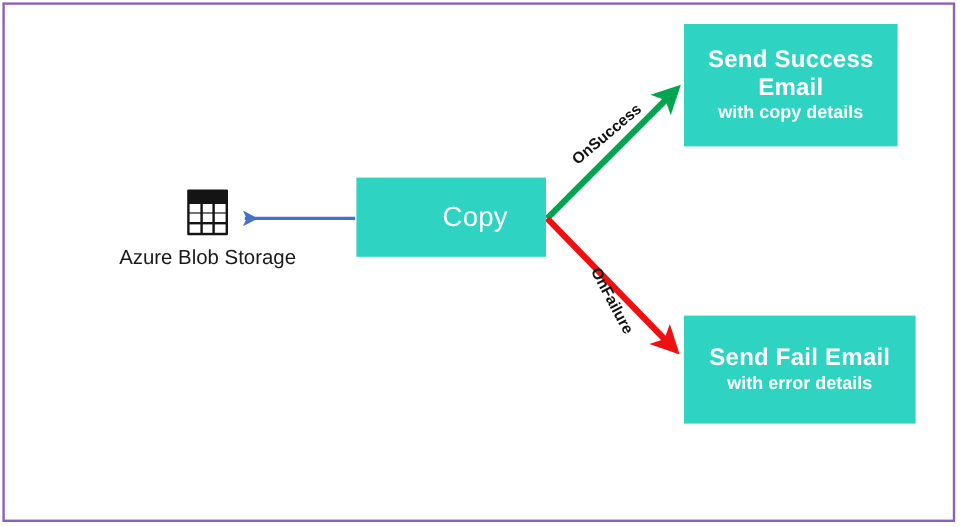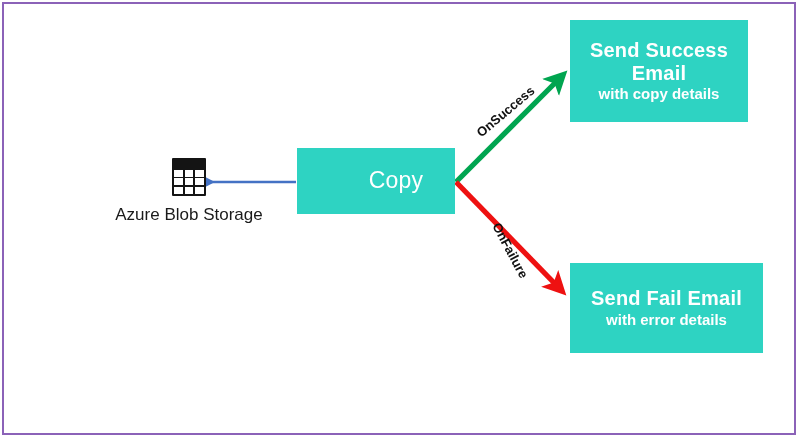--- a/index.html
+++ b/index.html
@@ -85,21 +85,21 @@
     top: 263px;
     width: 193px;
     height: 90px;
     padding: 4px 6px;
   }
   #node-fail .title { font-size: 20px; font-weight: 600; }
 
   
   #blob-group {
     position: absolute;
-    left: 104px;
+    left: 88px;
     top: 158px;
     width: 170px;
     height: 80px;
     display: flex;
     flex-direction: column;
     align-items: center;
   }
   #blob-icon {
     width: 34px;
     height: 38px;

